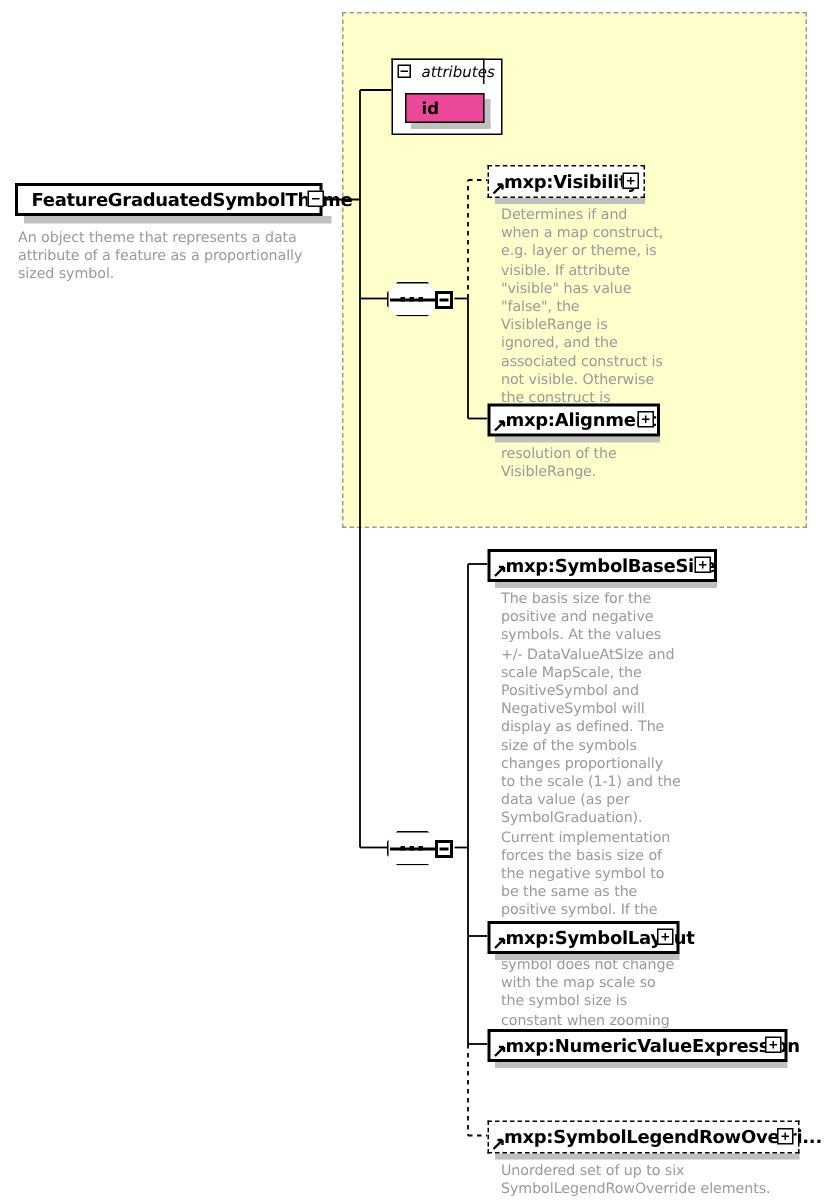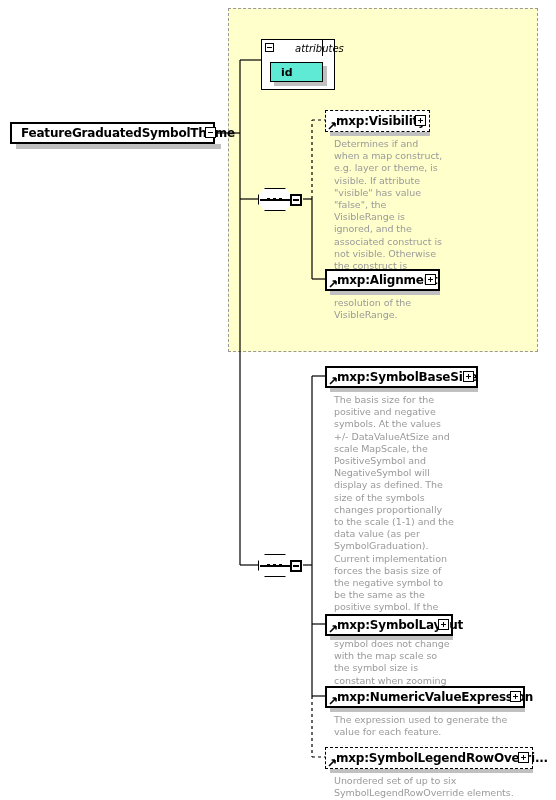--- a/index.html
+++ b/index.html
@@ -158,21 +158,21 @@
     background: #ffffff;
     border: 1px solid #000000;
     border-bottom: none;
     display: flex;
     align-items: center;
   }
   .attrs-header-label {
     font-size: 10px;
     font-style: italic;
     color: #000000;
-    padding-left: 33px;
+    padding-left: 19px;
     white-space: nowrap;
   }
   .attrs-ctrl {
     position: absolute;
     left: 265px;
     top: 43px;
     width: 9px;
     height: 9px;
     background: #ffffff;
     border: 1px solid #000000;
@@ -187,21 +187,21 @@
     height: 1px;
     background: #000000;
   }
   .attr-item {
     position: absolute;
     left: 270px;
     top: 62px;
     width: 53px;
     height: 20px;
     box-sizing: border-box;
-    background: #5eead4;
+    background: #ec4899;
     border: 1.5px solid #000000;
     display: flex;
     align-items: center;
   }
   .attr-item-label {
     font-size: 11px;
     font-weight: bold;
     padding-left: 10px;
   }
   
@@ -315,20 +315,21 @@
 
     <line x1="312" y1="696" x2="312" y2="757" stroke="#000" stroke-width="1.2" stroke-dasharray="3,3"></line>
     <line x1="312" y1="757" x2="325" y2="757" stroke="#000" stroke-width="1.2" stroke-dasharray="3,3"></line>
   </svg>
 
   <div class="node-shadow" style="left:16px; top:144px; width:205px; height:5px;"></div>
   <div class="root-box">
     <span class="root-label">FeatureGraduatedSymbolTheme</span>
   </div>
   <div class="ctrl" style="left:205px; top:127px;"></div>
+  <div class="annot" style="left:12px; top:153px; width:200px;">An object theme that represents a data attribute of a feature as a proportionally sized symbol.</div>
 
   <div class="attrs-group"></div>
   <div class="attrs-header">
     <span class="attrs-header-label">attributes</span>
   </div>
   <div class="attrs-ctrl"></div>
   <div class="node-shadow" style="left:274px; top:82px; width:53px; height:4px;"></div>
   <div class="node-shadow" style="left:323px; top:66px; width:4px; height:20px;"></div>
   <div class="attr-item">
     <span class="attr-item-label">id</span>
@@ -397,21 +398,20 @@
   <div class="ctrl plus" style="left:438px; top:619px;"></div>
 
   <div class="node-shadow" style="left:330px; top:707px; width:195px; height:5px;"></div>
   <div class="node" style="left:325px; top:686px; width:200px;">
     <span class="node-label">mxp:NumericValueExpression</span>
     <svg class="ref-arrow" viewBox="0 0 9 9" xmlns="http://www.w3.org/2000/svg">
       <path d="M1 8 L7 2 M7 2 L3.6 2 M7 2 L7 5.4" stroke="#000" stroke-width="1.6" fill="none"></path>
     </svg>
   </div>
   <div class="ctrl plus" style="left:510px; top:691px;"></div>
-  <div class="annot" style="left:334px; top:714px; width:200px;">The expression used to generate the value for each feature.</div>
 
   <div class="node-shadow" style="left:330px; top:768px; width:203px; height:5px;"></div>
   <div class="node dashed" style="left:325px; top:747px; width:208px;">
     <span class="node-label">mxp:SymbolLegendRowOverri...</span>
     <svg class="ref-arrow" viewBox="0 0 9 9" xmlns="http://www.w3.org/2000/svg">
       <path d="M1 8 L7 2 M7 2 L3.6 2 M7 2 L7 5.4" stroke="#000" stroke-width="1.6" fill="none"></path>
     </svg>
   </div>
   <div class="ctrl plus" style="left:518px; top:752px;"></div>
   <div class="annot" style="left:334px; top:775px; width:200px;">Unordered set of up to six SymbolLegendRowOverride elements.</div>

